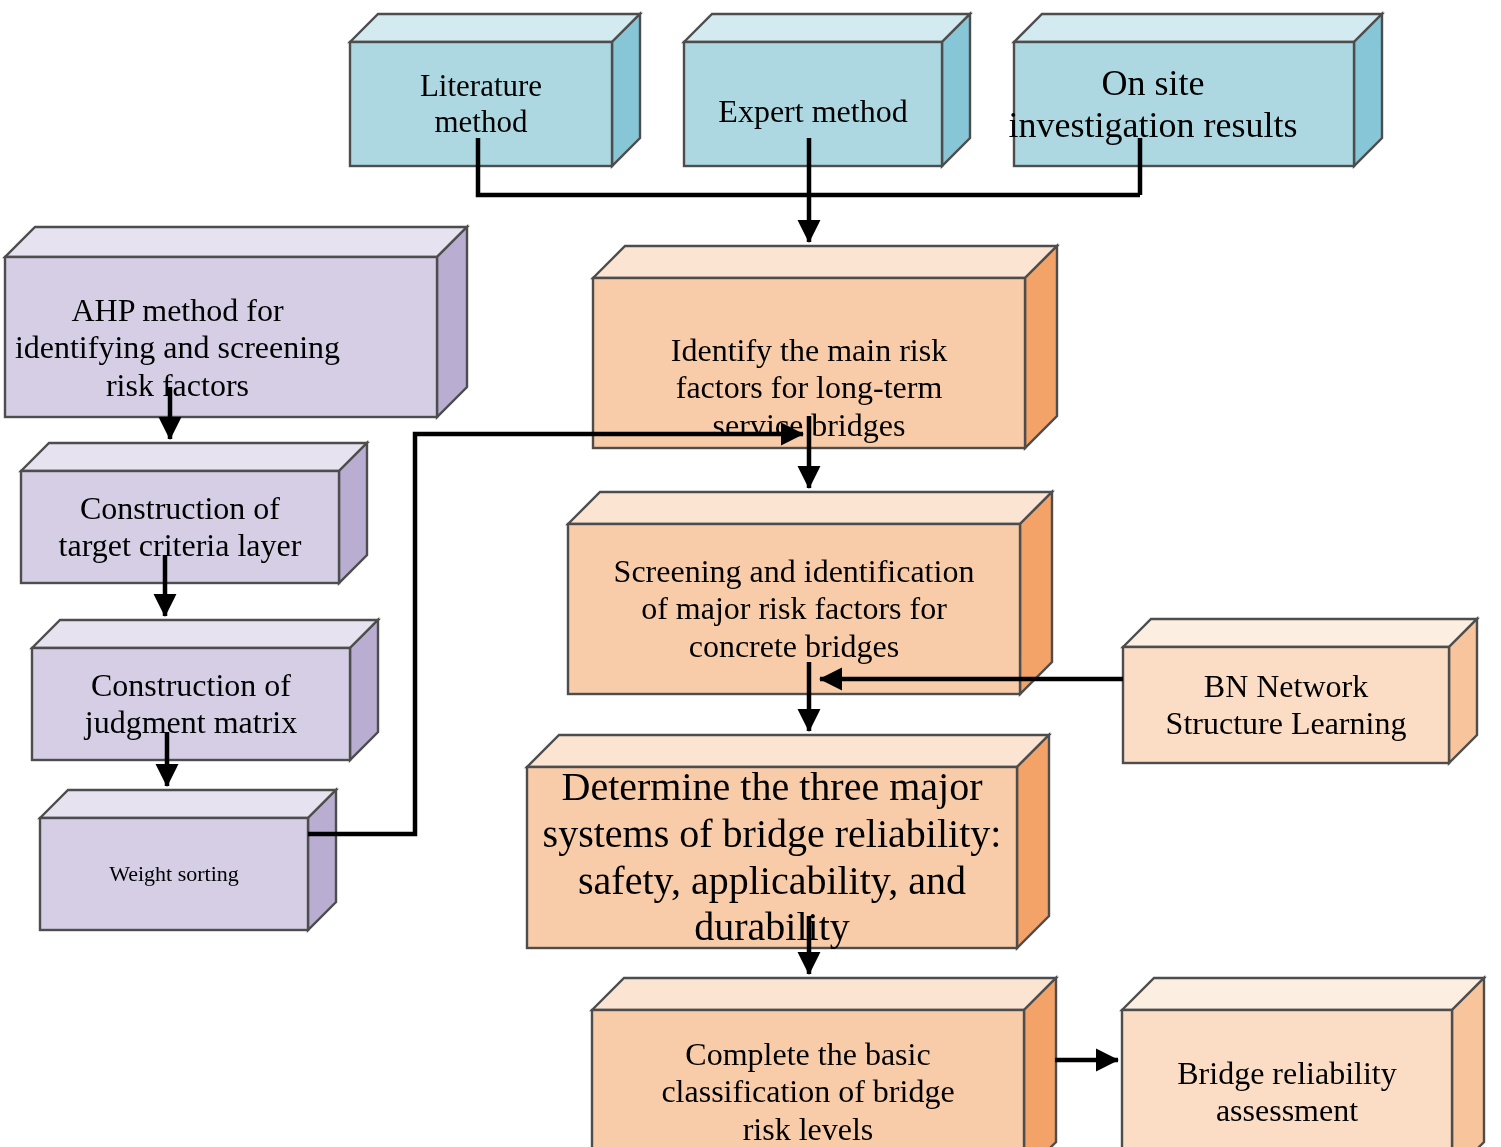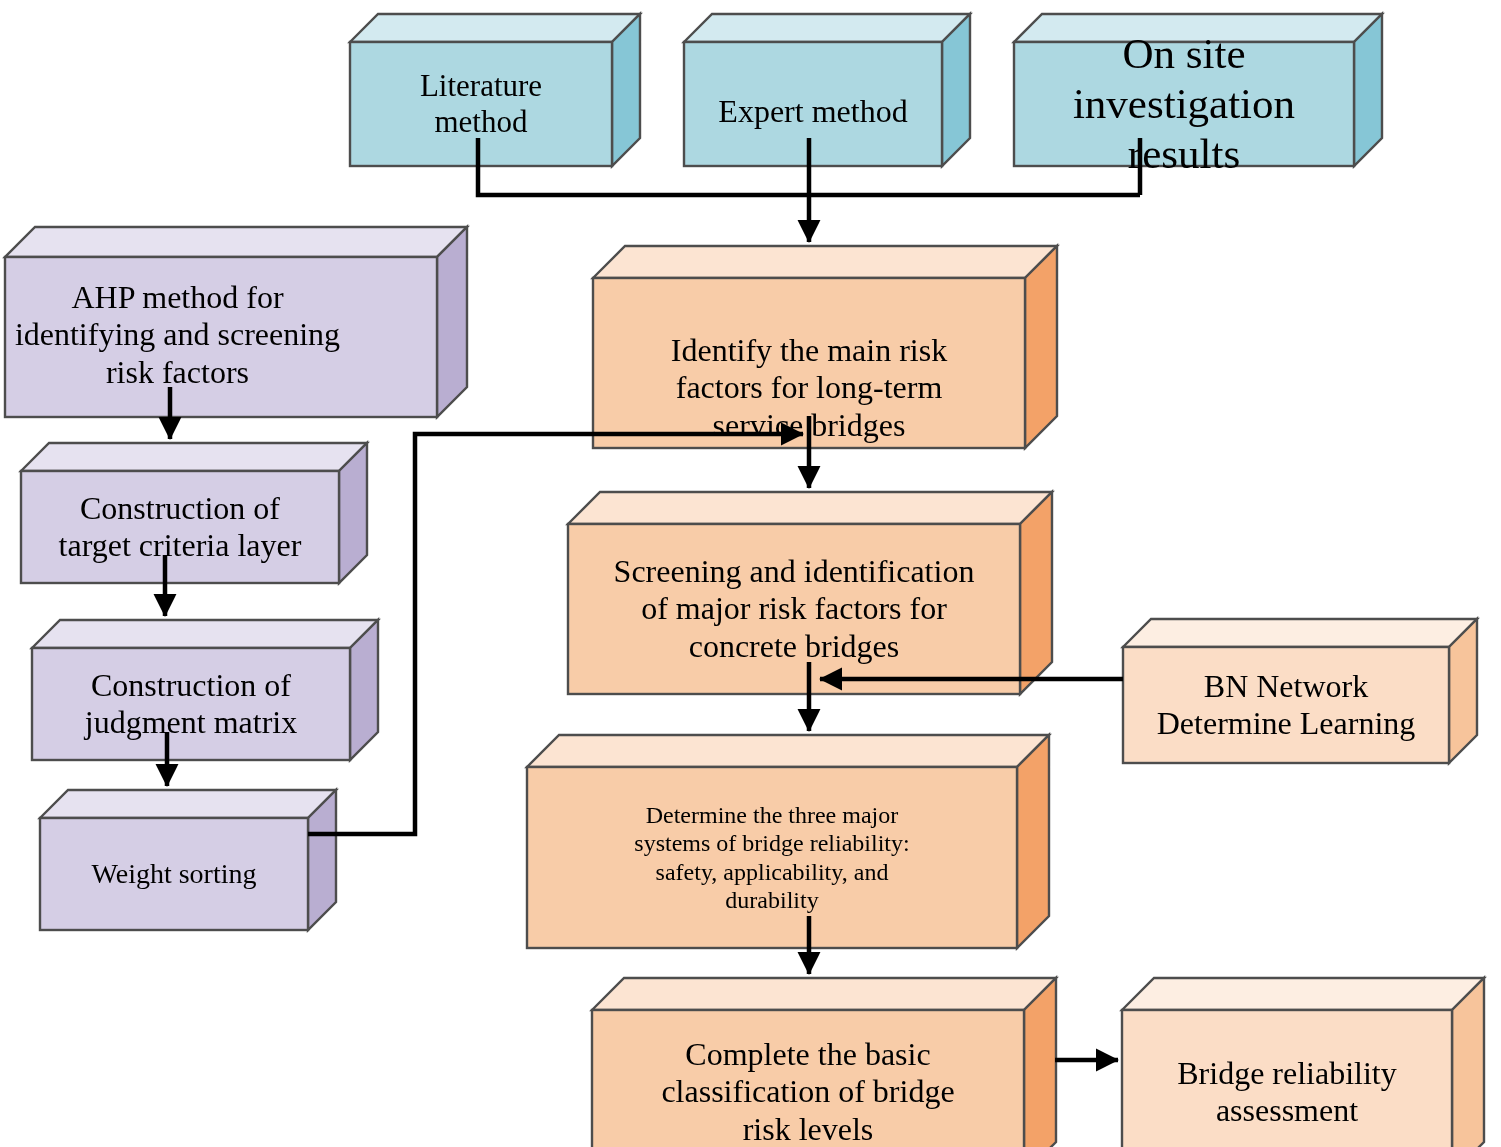--- a/index.html
+++ b/index.html
@@ -141,39 +141,39 @@
       <path d="M 809 916 L 809 974" marker-end="url(#arrowhead)"></path>
 
       <path d="M 1055 1060 L 1118 1060" marker-end="url(#arrowhead)"></path>
     </g>
   </svg>
 
   <div id="labels-layer">
       <div class="box-label" style="left: 350px; top: 42px; width: 262px; height: 124px; font-size: 31px;">Literature
 method</div>
       <div class="box-label" style="left: 684px; top: 42px; width: 258px; height: 124px; font-size: 32px; margin-top: 8px;">Expert method</div>
-      <div class="box-label" style="left: 1014px; top: 42px; width: 340px; height: 124px; font-size: 43px;">On site
+      <div class="box-label" style="left: 983px; top: 42px; width: 340px; height: 124px; font-size: 36px;">On site
 investigation results</div>
-      <div class="box-label" style="left: 5px; top: 255px; width: 345px; height: 160px; font-size: 32px; text-align: center;">AHP method for
+      <div class="box-label" style="left: 5px; top: 268px; width: 345px; height: 160px; font-size: 32px; text-align: center;">AHP method for
 identifying and screening
 risk factors</div>
       <div class="box-label" style="left: 21px; top: 471px; width: 318px; height: 112px; font-size: 32px;">Construction of
 target criteria layer</div>
       <div class="box-label" style="left: 32px; top: 648px; width: 318px; height: 112px; font-size: 32px;">Construction of
 judgment matrix</div>
-      <div class="box-label" style="left: 40px; top: 818px; width: 268px; height: 112px; font-size: 28px;">Weight sorting</div>
+      <div class="box-label" style="left: 40px; top: 818px; width: 268px; height: 112px; font-size: 22px;">Weight sorting</div>
       <div class="box-label" style="left: 593px; top: 278px; width: 432px; height: 220px; font-size: 32px;">Identify the main risk
 factors for long-term
 service bridges</div>
       <div class="box-label" style="left: 568px; top: 524px; width: 452px; height: 170px; font-size: 32px; font-family: Liberation Serif, serif;">Screening and identification
 of major risk factors for
 concrete bridges</div>
       <div class="box-label" style="left: 1123px; top: 647px; width: 326px; height: 116px; font-size: 32px;">BN Network
-Determine Learning</div>
-      <div class="box-label" style="left: 527px; top: 767px; width: 490px; height: 181px; font-size: 24px;">Determine the three major
+Structure Learning</div>
+      <div class="box-label" style="left: 527px; top: 767px; width: 490px; height: 181px; font-size: 40px;">Determine the three major
 systems of bridge reliability:
 safety, applicability, and
 durability</div>
       <div class="box-label" style="left: 592px; top: 1010px; width: 432px; height: 164px; font-size: 32px;">Complete the basic
 classification of bridge
 risk levels</div>
       <div class="box-label" style="left: 1122px; top: 1010px; width: 330px; height: 164px; font-size: 32px;">Bridge reliability
 assessment</div>
     </div>
 

